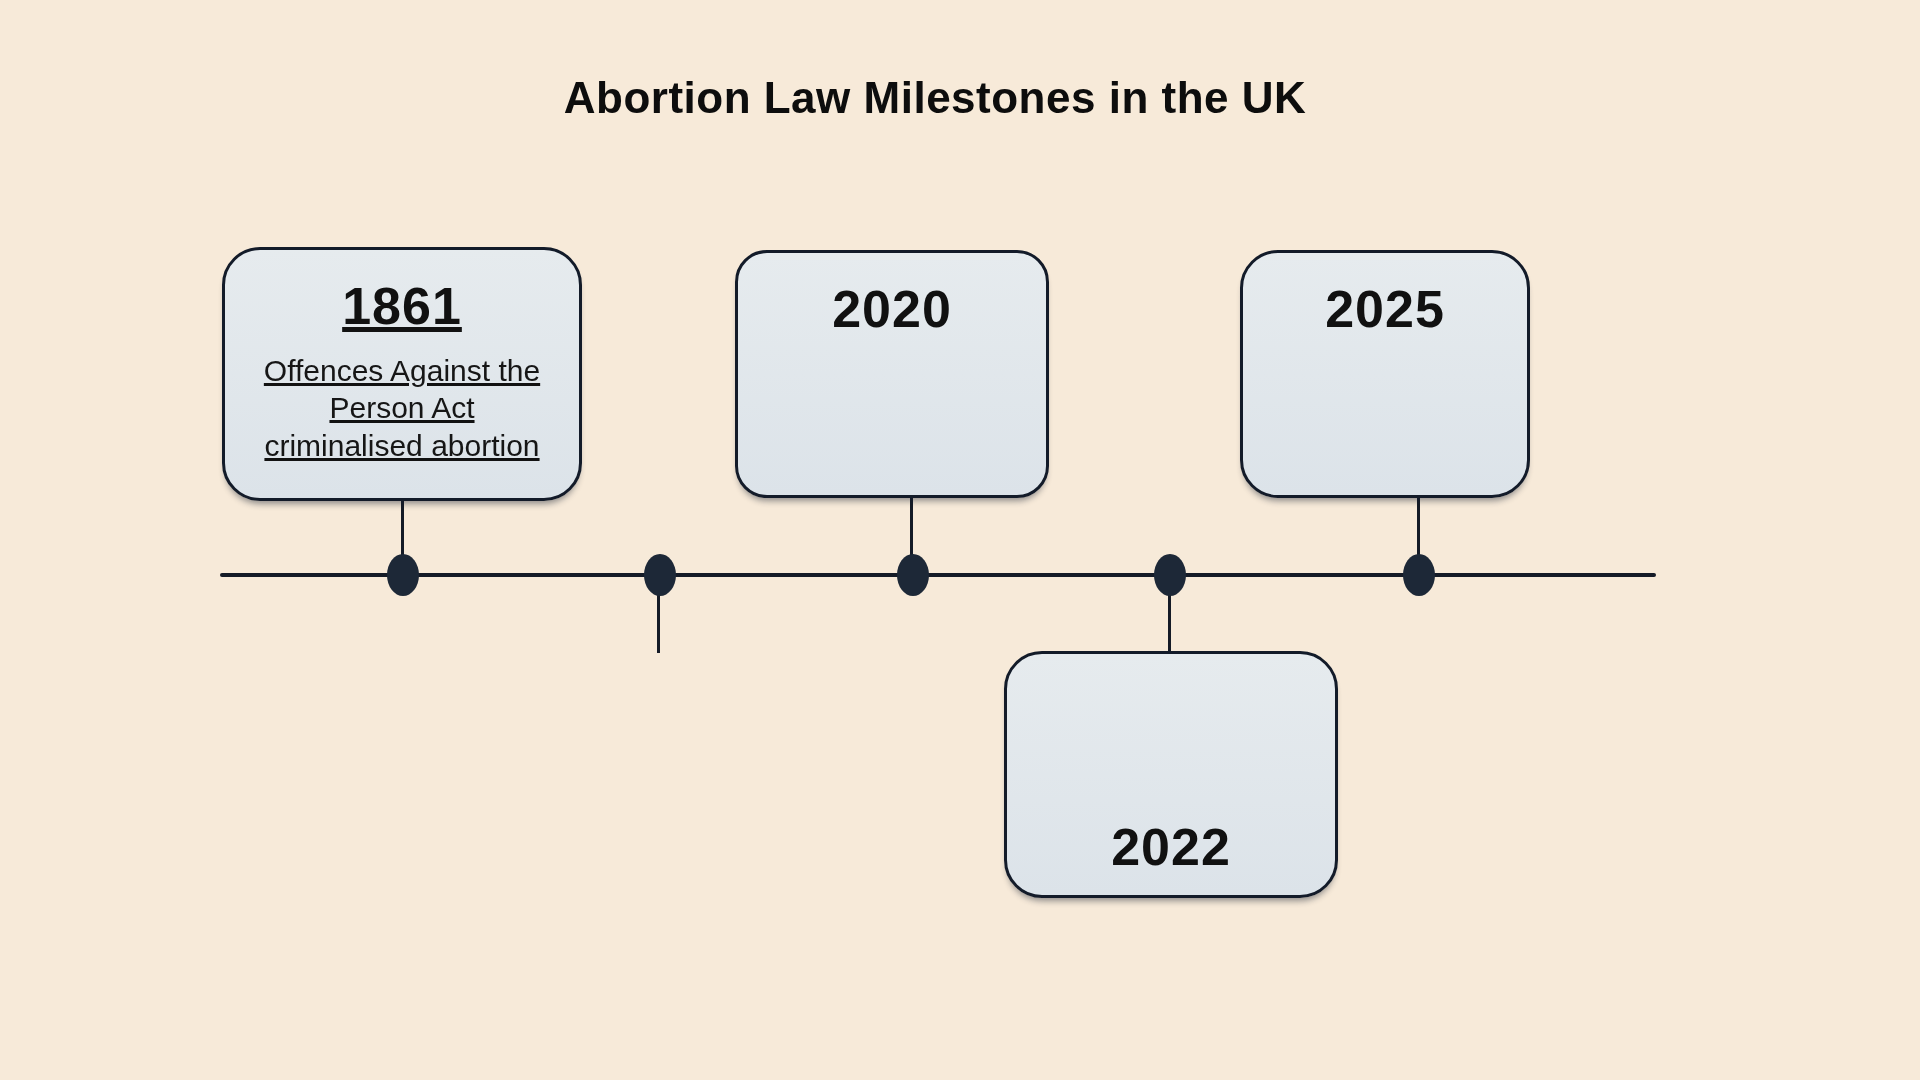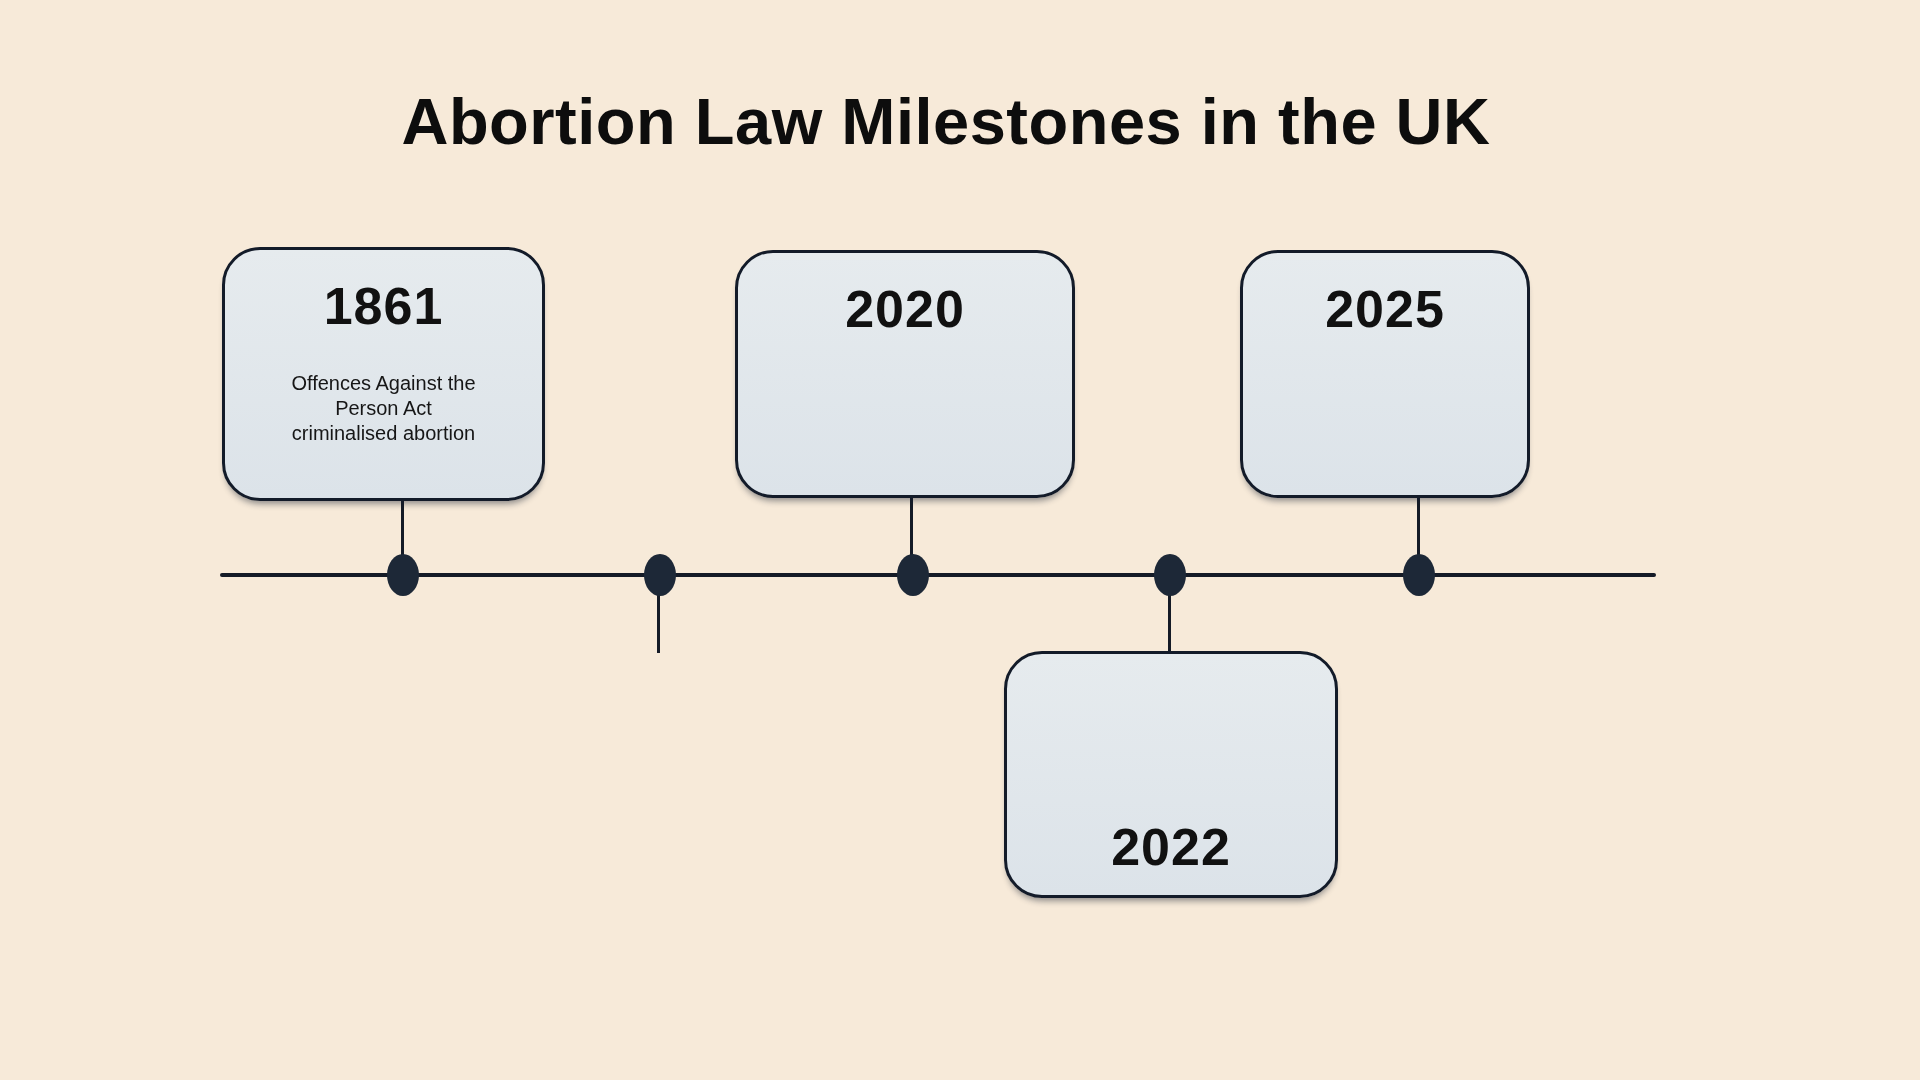--- a/index.html
+++ b/index.html
@@ -14,23 +14,23 @@
     background: #f7ead9;
     font-family: "Liberation Sans", sans-serif;
     overflow: hidden;
     color: #121212;
   }
   .title {
     position: absolute;
     top: 72px;
     left: 0;
     width: 1868px;
-    margin: 12px;
+    margin: 1px;
     text-align: center;
-    font-size: 65px;
+    font-size: 44px;
     font-weight: bold;
     letter-spacing: 0.5px;
     color: #0d0d0d;
   }
   .axis {
     position: absolute;
     left: 220px;
     top: 573px;
     width: 1436px;
     height: 4px;
@@ -64,32 +64,32 @@
     padding: 22px 20px 18px 20px;
   }
   .year {
     font-size: 52px;
     font-weight: bold;
     letter-spacing: 1px;
     margin-top: 4px;
     color: #111111;
   }
   .desc {
-    font-size: 20px;
+    font-size: 30px;
     line-height: 1.25;
     white-space: pre-line;
     flex: 1;
     display: flex;
     align-items: center;
     justify-content: center;
     color: #161616;
   }
-  .card-1861 { left: 222px; top: 247px; width: 323px; height: 254px; }
+  .card-1861 { left: 222px; top: 247px; width: 360px; height: 254px; text-decoration: underline; }
   .card-1967 { left: 490px; top: 651px; width: 334px; height: 247px; }
-  .card-2020 { left: 735px; top: 250px; width: 340px; height: 248px; }
+  .card-2020 { left: 735px; top: 250px; width: 314px; height: 248px; border-radius: 32px; }
   .card-2022 { left: 1004px; top: 651px; width: 334px; height: 247px; justify-content: flex-end; }
   .card-2025 { left: 1240px; top: 250px; width: 290px; height: 248px; }
 
   .connector-1861 { left: 401px; top: 499px; height: 76px; }
   .connector-1967 { left: 657px; top: 577px; height: 76px; }
   .connector-2020 { left: 910px; top: 496px; height: 79px; }
   .connector-2022 { left: 1168px; top: 577px; height: 76px; }
   .connector-2025 { left: 1417px; top: 496px; height: 79px; }
 
   .dot-1861 { left: 387px; }

